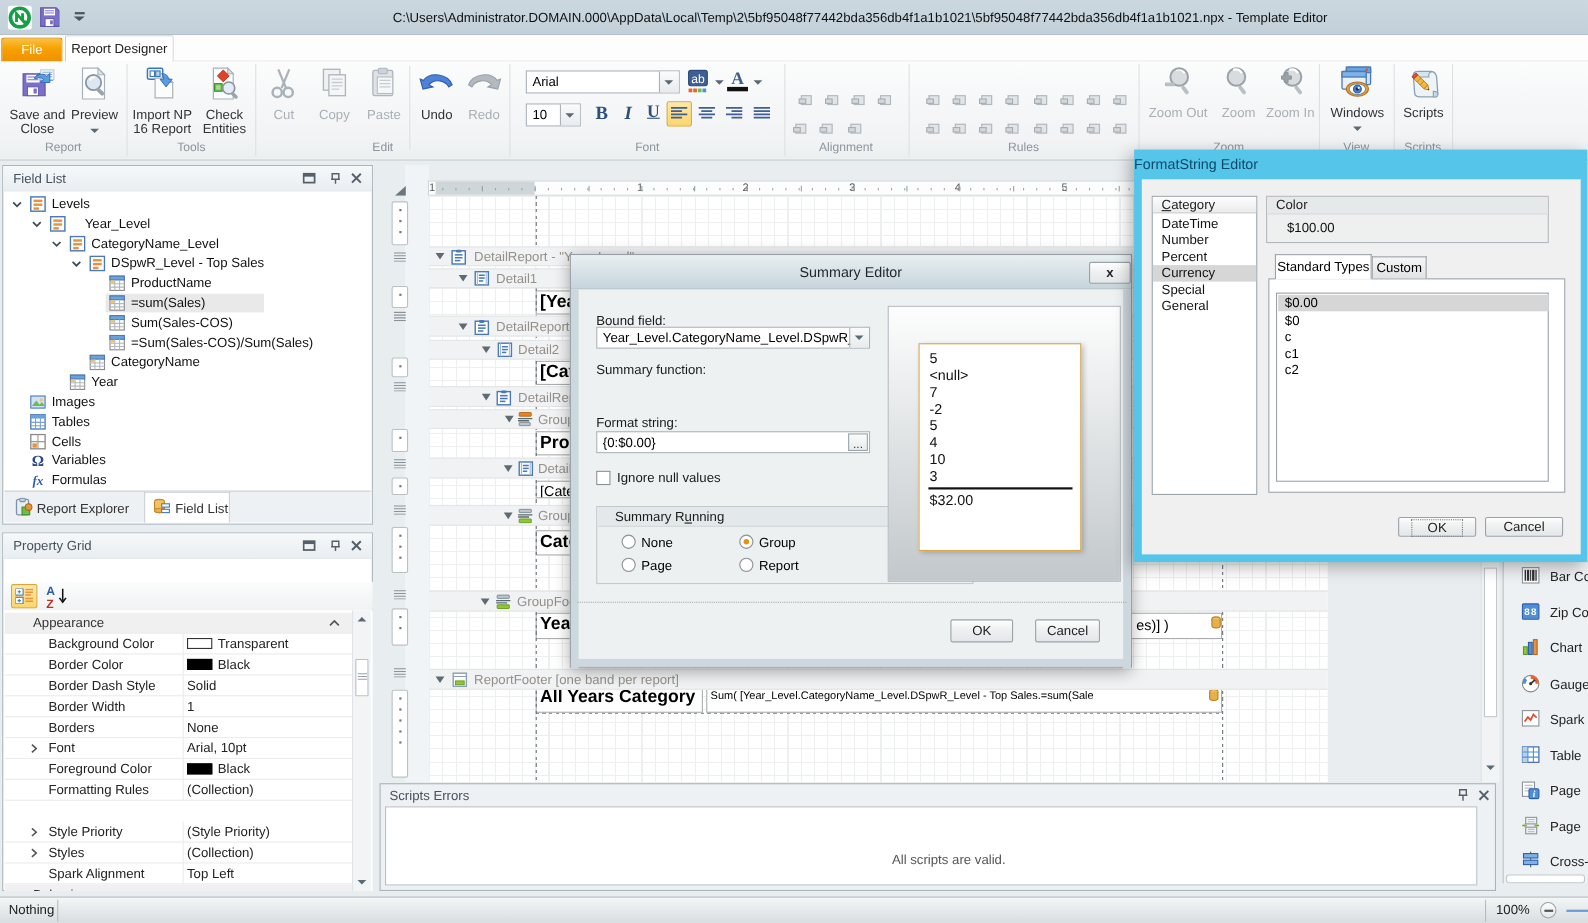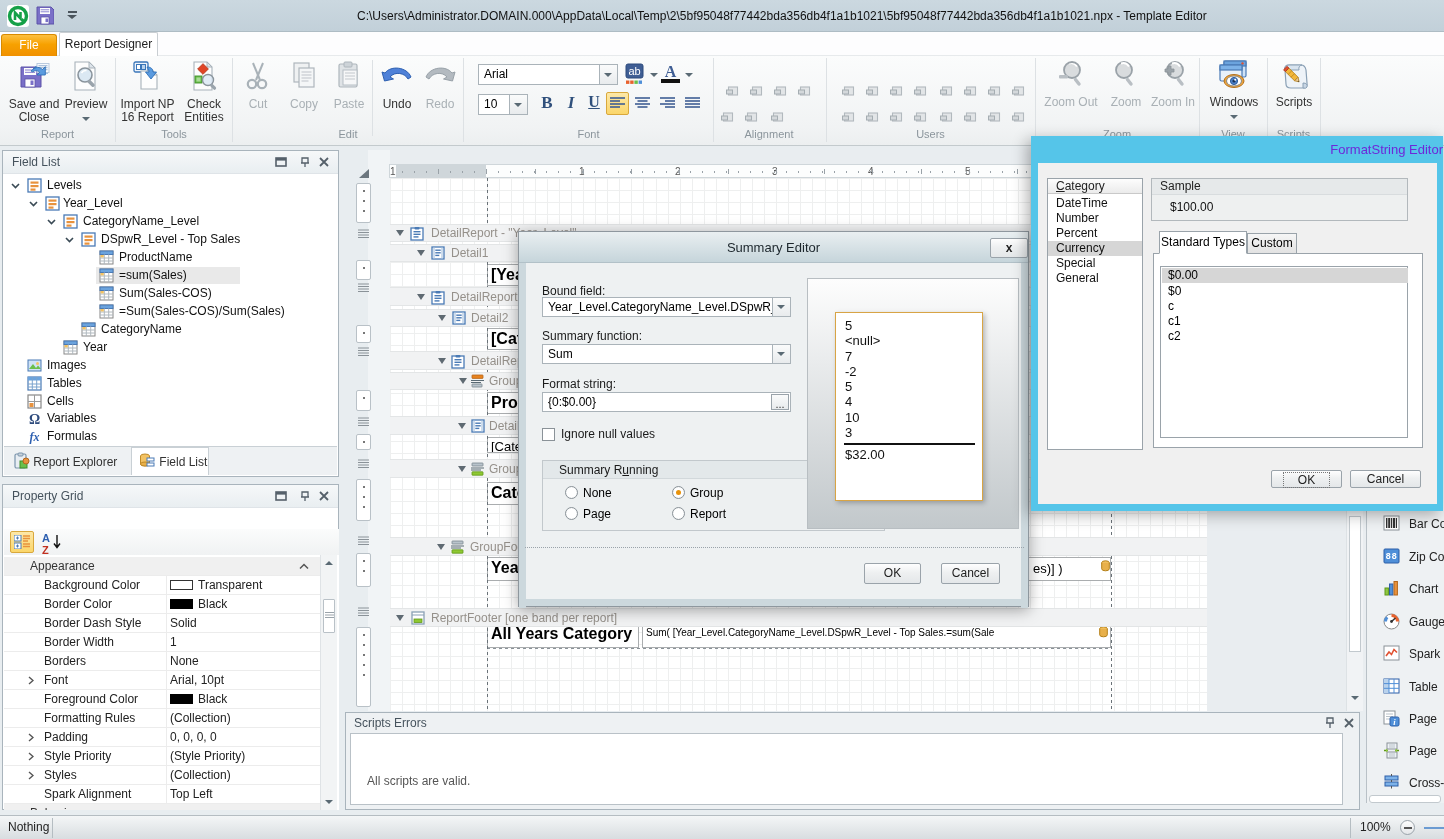--- a/index.html
+++ b/index.html
@@ -89,21 +89,21 @@
       <div class="gsep" style="left:826px"></div>
       <div class="gsep" style="left:1035px"></div>
       <div class="gsep" style="left:1199px"></div>
       <div class="gsep" style="left:1267px"></div>
       <div class="gsep" style="left:1320px"></div>
       <div class="glabel" style="left:10px;width:95px">Report</div>
       <div class="glabel" style="left:120px;width:108px">Tools</div>
       <div class="glabel" style="left:237px;width:222px">Edit</div>
       <div class="glabel" style="left:468px;width:241px">Font</div>
       <div class="glabel" style="left:716px;width:106px">Alignment</div>
-      <div class="glabel" style="left:830px;width:201px">Users</div>
+      <div class="glabel" style="left:830px;width:201px">Rules</div>
       <div class="glabel" style="left:1039px;width:156px">Zoom</div>
       <div class="glabel" style="left:1202px;width:62px">View</div>
       <div class="glabel" style="left:1270px;width:47px">Scripts</div>
 
       <div class="bigbtn" style="left:5px;width:58px">
         <svg width="34" height="34" viewBox="0 0 34 34">
             <path d="M4 8 h17 l3 3 v17 h-20 z" fill="#7a70c8" stroke="#5c53a8" stroke-width="1"></path>
             <rect x="7" y="9" width="12" height="7" fill="#fdfdfd"></rect>
             <rect x="8" y="10.4" width="10" height="1.2" fill="#9a93d6"></rect>
             <rect x="8" y="12.8" width="10" height="1.2" fill="#9a93d6"></rect>
@@ -446,21 +446,21 @@
         <div class="trow" style="top: 44px;">
           <svg class="chev" style="left:26px;top:4px" width="9" height="9" viewBox="0 0 9 9">
             <path d="M1 3 l3.5 3.5 L8 3" stroke="#3a4a55" stroke-width="1.6" fill="none"></path>
           </svg>
           <div class="abs" style="left:42px;top:1px"><svg width="15" height="15" viewBox="0 0 15 15">
               <rect x="1" y="1" width="13" height="13" fill="#fff" stroke="#4a7ab5" stroke-width="1.3"></rect>
               <rect x="3.5" y="3.5" width="8" height="2.2" fill="#e8923d"></rect>
               <rect x="3.5" y="7" width="8" height="2.2" fill="#e8923d"></rect>
               <rect x="3.5" y="10.5" width="5" height="2.2" fill="#e8923d"></rect>
             </svg></div>
-          <div class="abs" style="left:60px;top:1px">Year_Level</div>
+          <div class="abs" style="left:74px;top:1px">Year_Level</div>
         </div>
         <div class="trow" style="top: 62px;">
           <svg class="chev" style="left:44px;top:4px" width="9" height="9" viewBox="0 0 9 9">
             <path d="M1 3 l3.5 3.5 L8 3" stroke="#3a4a55" stroke-width="1.6" fill="none"></path>
           </svg>
           <div class="abs" style="left:60px;top:1px"><svg width="15" height="15" viewBox="0 0 15 15">
               <rect x="1" y="1" width="13" height="13" fill="#fff" stroke="#4a7ab5" stroke-width="1.3"></rect>
               <rect x="3.5" y="3.5" width="8" height="2.2" fill="#e8923d"></rect>
               <rect x="3.5" y="7" width="8" height="2.2" fill="#e8923d"></rect>
               <rect x="3.5" y="10.5" width="5" height="2.2" fill="#e8923d"></rect>
@@ -666,28 +666,20 @@
         </div>
         <div class="pgrow" style="top: 135px;">
           <div class="abs" style="left:162px;top:0;width:1px;height:19px;background:#ececec"></div>
           <div class="lbl" style="left:40px">Foreground Color</div>
           <div class="val"><span style="display:inline-block;width:23px;height:10px;background:#000;border:1px solid #000;vertical-align:-1px;margin-right:5px"></span>Black</div>
         </div>
         <div class="pgrow" style="top: 154px;">
           <div class="abs" style="left:162px;top:0;width:1px;height:19px;background:#ececec"></div>
           <div class="lbl" style="left:40px">Formatting Rules</div>
           <div class="val">(Collection)</div>
-        </div>
-        <div class="pgrow" style="top: 173px;">
-          <div class="abs" style="left:162px;top:0;width:1px;height:19px;background:#ececec"></div>
-          <svg class="abs" style="left:24px;top:5px" width="6" height="9" viewBox="0 0 6 9">
-            <path d="M1 1 l4 3.5 L1 8" stroke="#555" stroke-width="1.4" fill="none"></path>
-          </svg>
-          <div class="lbl" style="left:40px">Padding</div>
-          <div class="val">0, 0, 0, 0</div>
         </div>
         <div class="pgrow" style="top: 192px;">
           <div class="abs" style="left:162px;top:0;width:1px;height:19px;background:#ececec"></div>
           <svg class="abs" style="left:24px;top:5px" width="6" height="9" viewBox="0 0 6 9">
             <path d="M1 1 l4 3.5 L1 8" stroke="#555" stroke-width="1.4" fill="none"></path>
           </svg>
           <div class="lbl" style="left:40px">Style Priority</div>
           <div class="val">(Style Priority)</div>
         </div>
         <div class="pgrow" style="top: 211px;">
@@ -963,21 +955,21 @@
 
   <div id="gutter"></div>
 
   <div class="panel" id="scripts" style="left:345px;top:712px;width:1015px;height:98px;background:#eef1f3">
     <div class="abs" style="left:8px;top:3px;font-size:12px;color:#45525c">Scripts Errors</div>
     <div class="pbtns" style="top:4px;right:3px"><svg width="34" height="12" viewBox="0 0 34 12">
           <path d="M5 1 h6 v5 h-6 z M4 6 h8 M8 6 v5" stroke="#55606a" stroke-width="1.3" fill="none"></path>
           <path d="M23 2 l8 8 M31 2 l-8 8" stroke="#55606a" stroke-width="1.8"></path>
         </svg></div>
     <div class="abs" style="left:4px;top:20px;width:993px;height:72px;background:#fff;border:1px solid #b9c1c7">
-      <div class="abs" style="left:16px;top:40px;width:100%;text-align:left;font-size:12px;color:#555">All scripts are valid.</div>
+      <div class="abs" style="left:16px;top:40px;width:100%;text-align:center;font-size:12px;color:#555">All scripts are valid.</div>
     </div>
   </div>
 
   <div class="abs" id="statusbar" style="left:0;top:815px;width:1444px;height:24px;background:linear-gradient(#f4f6f7,#d8dde0);border-top:1px solid #b5bdc2">
     <div class="abs" style="left:8px;top:4px;font-size:12px;color:#222">Nothing</div>
     <div class="abs" style="left:52px;top:2px;width:1px;height:20px;background:#b5bdc2"></div>
     <div class="abs" style="left:1350px;top:2px;width:1px;height:20px;background:#b5bdc2"></div>
     <div class="abs" style="left:1360px;top:4px;font-size:12px;color:#222">100%</div>
     <div class="abs" style="left:1400px;top:4px;width:15px;height:15px;border-radius:50%;background:linear-gradient(#fdfdfd,#e4e7e9);border:1px solid #9aa3aa"></div>
     <div class="abs" style="left:1404px;top:11px;width:8px;height:2px;background:#555"></div>
@@ -1087,23 +1079,20 @@
     <div class="abs" style="left:0;top:31px;width:7px;height:345px;background:#ccd8dd"></div>
     <div class="abs" style="right:0;top:31px;width:7px;height:345px;background:#ccd8dd"></div>
     <div class="abs" style="left:0;bottom:0;width:100%;height:7px;background:#ccd8dd"></div>
     <div class="abs" style="left:0;top:8px;width:100%;text-align:center;font-size:13px;color:#1c262c">Summary Editor</div>
     <div class="btn" style="left:471px;top:6px;width:38px;height:20px;font-weight:bold;line-height:18px">x</div>
     <div class="abs" style="left:23px;top:52px;font-size:12px;color:#1a1a1a">Bound field:</div>
     <div class="combo" style="left:23px;top:65px;width:249px;height:20px;font-size:12px;line-height:18px;padding-left:5px;white-space:nowrap;overflow:hidden">Year_Level.CategoryName_Level.DSpwR_L...<div class="combobtn">
           <div class="darr" style="left:4px;top:7px"></div>
         </div></div>
     <div class="abs" style="left:23px;top:98px;font-size:12px;line-height:13px;color:#1a1a1a">Summary function:</div>
-    <div class="combo" style="left:23px;top:112px;width:249px;height:20px;font-size:12px;line-height:18px;padding-left:5px">Sum<div class="combobtn">
-          <div class="darr" style="left:4px;top:7px"></div>
-        </div></div>
     <div class="abs" style="left:23px;top:146px;font-size:12px;line-height:13px;color:#1a1a1a">Format string:</div>
     <div class="combo" style="left:23px;top:160px;width:249px;height:20px;font-size:12px;line-height:18px;padding-left:5px">{0:$0.00}<div class="combobtn" style="border:1px solid #9aa3aa;top:1px;right:1px;bottom:1px;text-align:center;font-size:11px;color:#333">...</div></div>
     <div class="abs" style="left:23px;top:196px;width:13px;height:13px;background:#fff;border:1px solid #8a9298"></div>
     <div class="abs" style="left:42px;top:195px;font-size:12px;color:#1a1a1a">Ignore null values</div>
 
     <div class="abs" style="left:23px;top:228px;width:343px;height:71px;border:1px solid #c2c8cc;background:#edf0f1">
       <div class="abs" style="left:0;top:0;right:0;height:18px;background:#e3e8ea;border-bottom:1px solid #d2d8db"></div>
       <div class="abs" style="left:16px;top:2px;font-size:12px;color:#1a1a1a">Summary R<span style="text-decoration:underline">u</span>nning</div>
       <div class="abs radio" style="left:22px;top:25px"></div>
         <div class="abs" style="left:40px;top:25px;font-size:12px">None</div>
@@ -1118,32 +1107,32 @@
     <div class="abs" style="left:288px;top:46px;width:212px;height:251px;border:1px solid #b8bec2;background:linear-gradient(#fdfdfd,#c2c8cb)">
       <div class="abs" style="left:27px;top:33px;width:148px;height:189px;background:#fff;border:1px solid #d8a445;box-shadow:2px 2px 5px rgba(0,0,0,.25);font-size:13px;color:#111;padding:5px 0 0 9px;line-height:15.3px">5<br>&lt;null&gt;<br>7<br>-2<br>5<br>4<br>10<br>3
         <div style="width:131px;height:2px;background:#111;margin:3px 0 2px -1px"></div>$32.00</div>
     </div>
     <div class="abs" style="left:6px;top:315px;width:499px;border-top:1px dotted #9aa3aa"></div>
     <div class="btn" style="left:345px;top:331px;width:57px;height:21px;line-height:19px">OK</div>
     <div class="btn" style="left:422px;top:331px;width:59px;height:21px;line-height:19px">Cancel</div>
   </div>
 
   <div class="abs" id="fmtdlg">
-    <div class="abs" style="left:0;top:0;width:100%;height:27px;text-align:right;font-size:13px;color:#6d28d9;line-height:27px">FormatString Editor</div>
+    <div class="abs" style="left:0;top:0;width:100%;height:27px;text-align:left;font-size:13px;color:#0c4a6e;line-height:27px">FormatString Editor</div>
     <div class="abs" style="left:7px;top:27px;width:399px;height:341px;background:#f0f0f0">
 
       <div class="abs" style="left:9px;top:15px;width:96px;height:272px;background:#fff;border:1px solid #9aa3aa">
         <div class="abs" style="left:0;top:0;right:0;height:15px;background:linear-gradient(#fdfdfd,#ebebeb);border-bottom:1px solid #c9c9c9;font-size:12px;color:#222;padding-left:8px"><span style="text-decoration:underline">C</span>ategory</div>
         <div class="abs" style="left:0;top:17px;font-size:12px;color:#111;line-height:15px;padding-left:8px">DateTime<br>Number<br>Percent</div>
         <div class="abs" style="left:0;top:62px;width:100%;height:15px;background:#d6d6d6;font-size:12px;color:#111;padding-left:8px">Currency</div>
         <div class="abs" style="left:0;top:77px;font-size:12px;color:#111;line-height:15px;padding-left:8px">Special<br>General</div>
       </div>
 
       <div class="abs" style="left:113px;top:15px;width:257px;height:43px;border:1px solid #b2b8bc;background:#eef0f0">
-        <div class="abs" style="left:0;top:0;right:0;height:16px;background:#e6e9ea;border-bottom:1px solid #d8dcde;font-size:12px;color:#222;padding-left:8px">Sample</div>
+        <div class="abs" style="left:0;top:0;right:0;height:16px;background:#e6e9ea;border-bottom:1px solid #d8dcde;font-size:12px;color:#222;padding-left:8px">Color</div>
         <div class="abs" style="left:18px;top:21px;font-size:12px;color:#111">$100.00</div>
       </div>
 
       <div class="abs" style="left:115px;top:90px;width:270px;height:195px;background:#fff;border:1px solid #9aa3aa"></div>
       <div class="abs" style="left:121px;top:68px;width:88px;height:23px;background:#fff;border:1px solid #9aa3aa;border-bottom:1px solid #fff;font-size:12px;text-align:center;line-height:21px;z-index:2">Standard Types</div>
       <div class="abs" style="left:209px;top:70px;width:50px;height:20px;background:linear-gradient(#f6f6f6,#e2e2e2);border:1px solid #9aa3aa;border-bottom:none;font-size:12px;text-align:center;line-height:19px">Custom</div>
       <div class="abs" style="left:122px;top:103px;width:248px;height:172px;background:#fff;border:1px solid #9aa3aa">
         <div class="abs" style="left:1px;top:1px;width:246px;height:15px;background:#d6d6d6;font-size:12px;padding-left:6px">$0.00</div>
         <div class="abs" style="left:0;top:17px;font-size:12px;line-height:15px;padding-left:7px">$0<br>c<br>c1<br>c2</div>
       </div>

